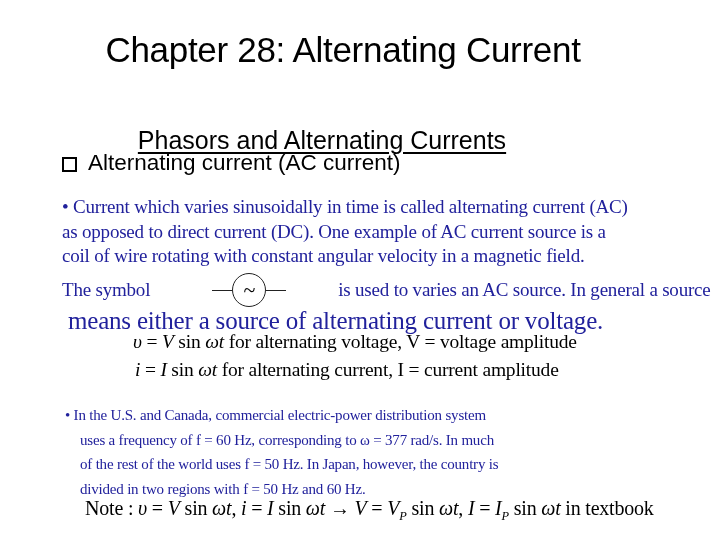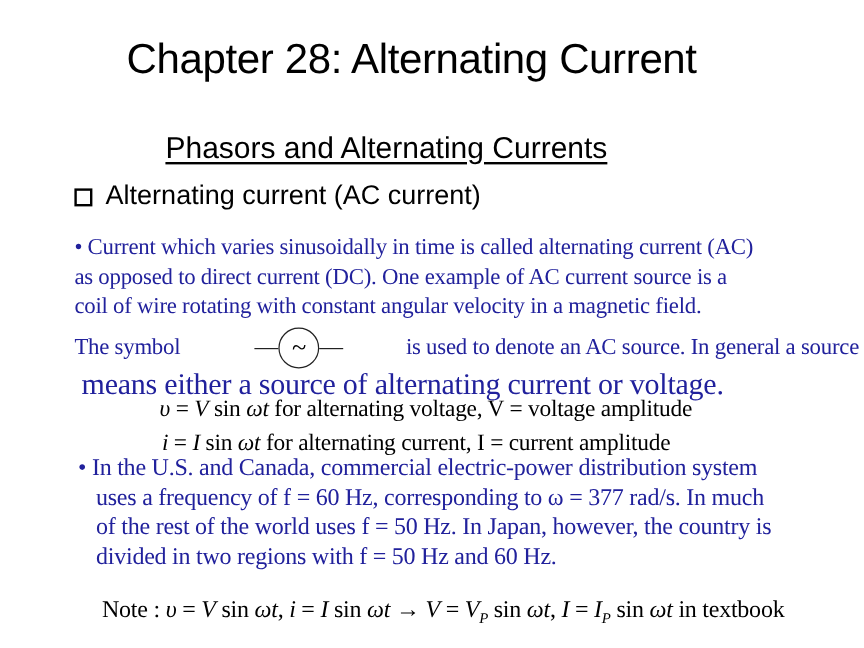--- a/index.html
+++ b/index.html
@@ -17,21 +17,21 @@
   .pre  { white-space: pre; }
 
   .slide-title {
     position: absolute; top: 30px; left: 0; width: 686px;
     text-align: center;
     font-size: 35px;
     color: var(--heading-text, #000);
     letter-spacing: -0.3px;
   }
   .slide-subtitle {
-    position: absolute; top: 110px; left: 0; width: 644px;
+    position: absolute; top: 126px; left: 0; width: 644px;
     text-align: center;
     font-size: 25px;
     color: var(--heading-text, #000);
     text-decoration: underline;
     text-underline-offset: 3px;
   }
   .section-heading {
     position: absolute; top: 150px; left: 62px;
     display: flex; align-items: center; gap: 11px;
     font-size: 22.5px;
@@ -78,22 +78,22 @@
   .symbol-cont {
     position: absolute; top: 307px; left: 68px;
     font-size: 25px; letter-spacing: -0.2px;
   }
 
   .formula { position: absolute; font-size: 19.5px; color: var(--formula-text, #000); letter-spacing: -0.2px; text-align: center; }
   .formula-voltage { top: 331px; left: 133px; }
   .formula-current { top: 359px; left: 135px; }
 
   .para-frequency {
-    position: absolute; top: 378px; left: 65px;
-    font-size: 20px; line-height: 24.5px;
+    position: absolute; top: 403px; left: 65px;
+    font-size: 15px; line-height: 24.5px;
     letter-spacing: -0.2px;
     padding-left: 15px; text-indent: -15px;
   }
   .note-line {
     position: absolute; top: 497px; left: 85px;
     font-size: 20px; color: var(--formula-text, #000);
     letter-spacing: -0.2px;
   }
 
   .it  { font-style: italic; }
@@ -117,21 +117,21 @@
 as opposed to direct current (DC). One example of AC current source is a
 coil of wire rotating with constant angular velocity in a magnetic field.</div>
 
   <div class="symbol-row blue">
     <span>The symbol</span>
     <span class="ac-symbol">
       <span class="ac-lead"></span>
       <span class="ac-circle">~</span>
       <span class="ac-lead"></span>
     </span>
-    <span>is used to denote an AC source. In general a source</span>
+    <span>is used to varies an AC source. In general a source</span>
   </div>
 
   <div class="symbol-cont blue">means either a source of alternating current or voltage.</div>
 
   <div class="formula formula-voltage"><span class="it">υ</span><span> = </span><span class="it">V</span><span> sin </span><span class="it">ωt</span><span> for alternating voltage, V = voltage amplitude</span></div>
 
   <div class="formula formula-current"><span class="it">i</span><span> = </span><span class="it">I</span><span> sin </span><span class="it">ωt</span><span> for alternating current, I = current amplitude</span></div>
 
   <div class="para-frequency blue pre">• In the U.S. and Canada, commercial electric-power distribution system
 uses a frequency of f = 60 Hz, corresponding to ω = 377 rad/s. In much

